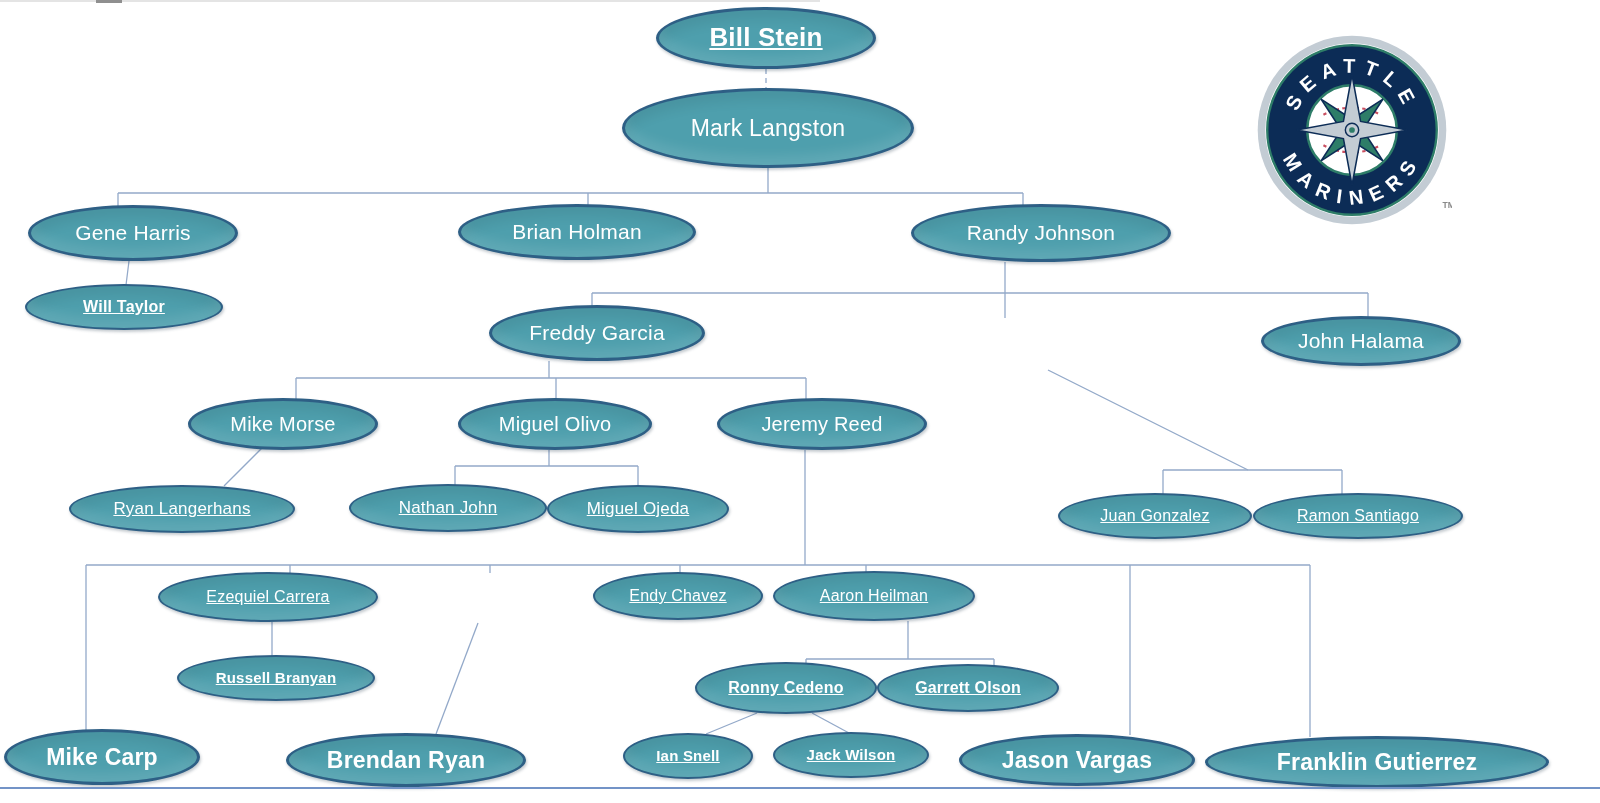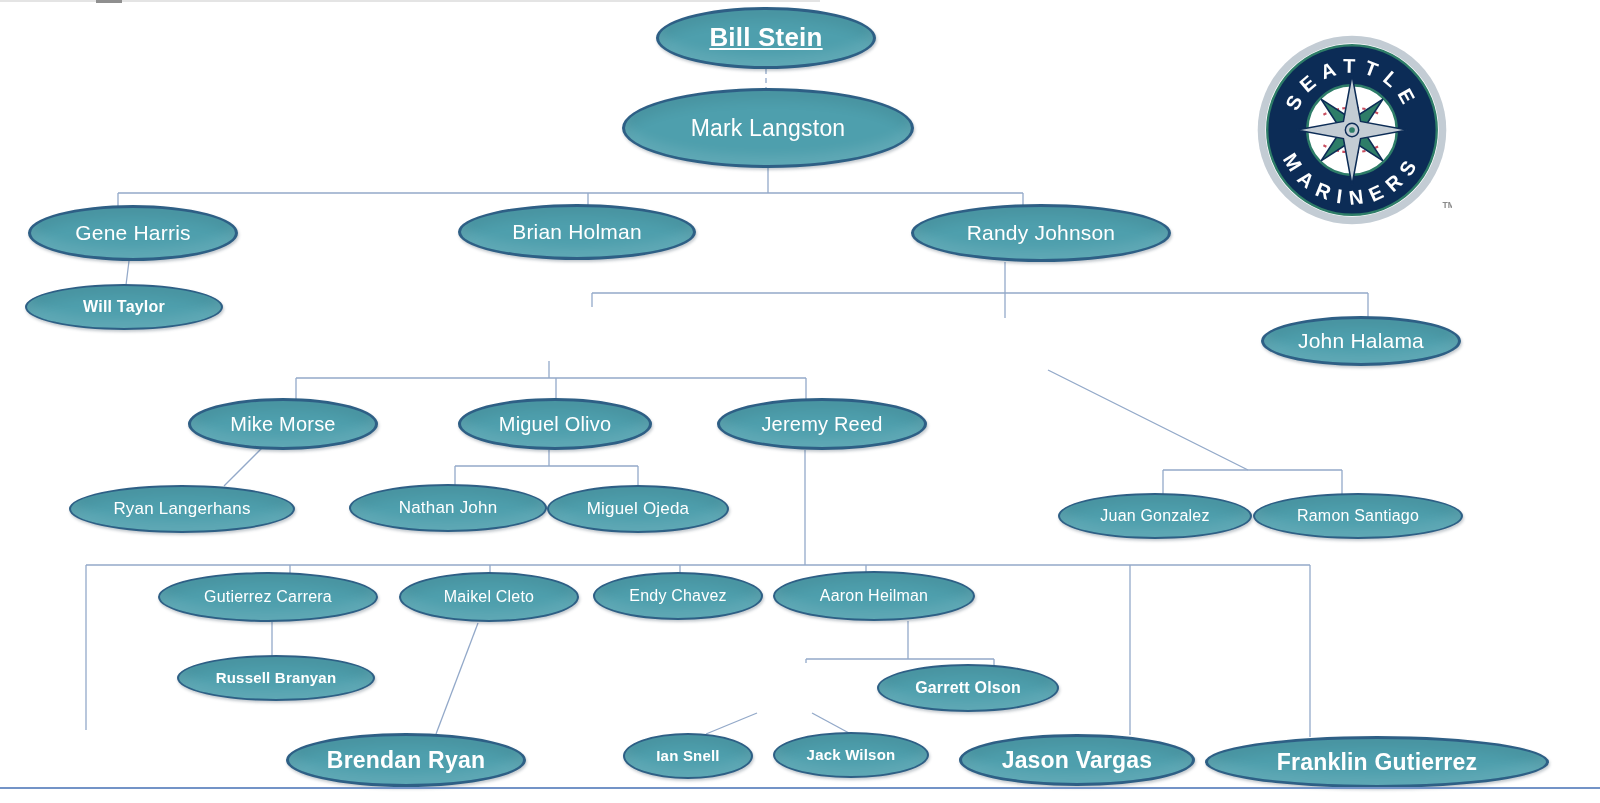--- a/index.html
+++ b/index.html
@@ -15,21 +15,21 @@
     display:flex;align-items:center;justify-content:center;
     background:var(--node-fill,#4E9FAD);
     border:3px solid var(--node-border,#2E5F85);
     color:var(--node-text,#ffffff);
     box-sizing:border-box;text-align:center;line-height:1.05;letter-spacing:.2px;
     box-shadow:1px 2px 3px rgba(40,60,80,.28),
                inset 0 -9px 12px rgba(255,255,255,.10),
                inset 0 9px 12px rgba(0,0,0,.07);
     white-space:nowrap;
   }
-  .sm{border-width:2px;}
+  .sm{border-width:2px;text-decoration:underline;}
   .b{font-weight:bold;}
   .sb{font-weight:600;}
   #top-hairline{position:absolute;left:0;top:0;width:820px;height:2px;background:#e4e4e4;}
   #top-hairline-dark{position:absolute;left:96px;top:0;width:26px;height:3px;background:#8f8f8f;}
   #bottom-rule{position:absolute;left:0;top:787px;width:1600px;height:2px;background:var(--bottom-rule,#7393C7);}
   #logo{position:absolute;left:1252px;top:30px;width:200px;height:200px;}
 </style>
 </head>
 <body>
 
@@ -82,35 +82,37 @@
     <line x1="757" y1="713" x2="706" y2="734"></line>
     <line x1="812" y1="713" x2="849" y2="733"></line>
   </svg>
 
   <div class="node b" style="left:656px;top:7px;width:220px;height:62px;font-size:26px;text-decoration:underline;">Bill Stein</div>
   <div class="node" style="left:622px;top:88px;width:292px;height:80px;font-size:23px;">Mark Langston</div>
   <div class="node" style="left:28px;top:205px;width:210px;height:56px;font-size:21px;text-align:right;">Gene Harris</div>
   <div class="node" style="left:458px;top:204px;width:238px;height:56px;font-size:21px;">Brian Holman</div>
   <div class="node" style="left:911px;top:204px;width:260px;height:58px;font-size:21px;">Randy Johnson</div>
   <div class="node sm sb" style="left:25px;top:284px;width:198px;height:46px;font-size:16px;">Will Taylor</div>
+  <div class="node" style="left:489px;top:305px;width:216px;height:56px;font-size:21px;">Freddy Garcia</div>
   <div class="node" style="left:1261px;top:316px;width:200px;height:50px;font-size:21px;">John Halama</div>
   <div class="node" style="left:188px;top:398px;width:190px;height:52px;font-size:20px;">Mike Morse</div>
   <div class="node" style="left:458px;top:398px;width:194px;height:52px;font-size:20px;">Miguel Olivo</div>
   <div class="node" style="left:717px;top:398px;width:210px;height:52px;font-size:20px;">Jeremy Reed</div>
   <div class="node sm" style="left:69px;top:485px;width:226px;height:48px;font-size:17px;">Ryan Langerhans</div>
   <div class="node sm" style="left:349px;top:484px;width:198px;height:48px;font-size:17px;">Nathan John</div>
   <div class="node sm" style="left:547px;top:485px;width:182px;height:48px;font-size:17px;">Miguel Ojeda</div>
   <div class="node sm" style="left:1058px;top:493px;width:194px;height:46px;font-size:16px;">Juan Gonzalez</div>
   <div class="node sm" style="left:1253px;top:493px;width:210px;height:46px;font-size:16px;">Ramon Santiago</div>
-  <div class="node sm" style="left:158px;top:572px;width:220px;height:50px;font-size:16px;">Gutierrez Carrera</div>
-  <div class="node sm" style="left:399px;top:572px;width:180px;height:50px;font-size:16px;">Maikel Cleto</div>
+  <div class="node sm" style="left:158px;top:572px;width:220px;height:50px;font-size:16px;">Ezequiel Carrera</div>
   <div class="node sm" style="left:593px;top:572px;width:170px;height:48px;font-size:16px;">Endy Chavez</div>
   <div class="node sm" style="left:773px;top:571px;width:202px;height:50px;font-size:16px;">Aaron Heilman</div>
   <div class="node sm sb" style="left:177px;top:655px;width:198px;height:46px;font-size:15px;">Russell Branyan</div>
+  <div class="node sm sb" style="left:695px;top:662px;width:182px;height:52px;font-size:16px;">Ronny Cedeno</div>
   <div class="node sm sb" style="left:877px;top:664px;width:182px;height:48px;font-size:16px;">Garrett Olson</div>
+  <div class="node b" style="left:4px;top:729px;width:196px;height:56px;font-size:23px;">Mike Carp</div>
   <div class="node b" style="left:286px;top:733px;width:240px;height:54px;font-size:23px;">Brendan Ryan</div>
   <div class="node sm sb" style="left:623px;top:733px;width:130px;height:46px;font-size:15px;">Ian Snell</div>
   <div class="node sm sb" style="left:773px;top:732px;width:156px;height:46px;font-size:15px;">Jack Wilson</div>
   <div class="node b" style="left:959px;top:734px;width:236px;height:52px;font-size:23px;">Jason Vargas</div>
   <div class="node b" style="left:1205px;top:736px;width:344px;height:52px;font-size:23px;">Franklin Gutierrez</div>
 
   <svg id="logo" viewBox="-105 -105 210 210" xmlns="http://www.w3.org/2000/svg">
     <defs>
       <path id="arcTop" d="M -60 0 A 60 60 0 0 1 60 0"></path>
       <path id="arcBottom" d="M -78 0 A 78 78 0 0 0 78 0"></path>

